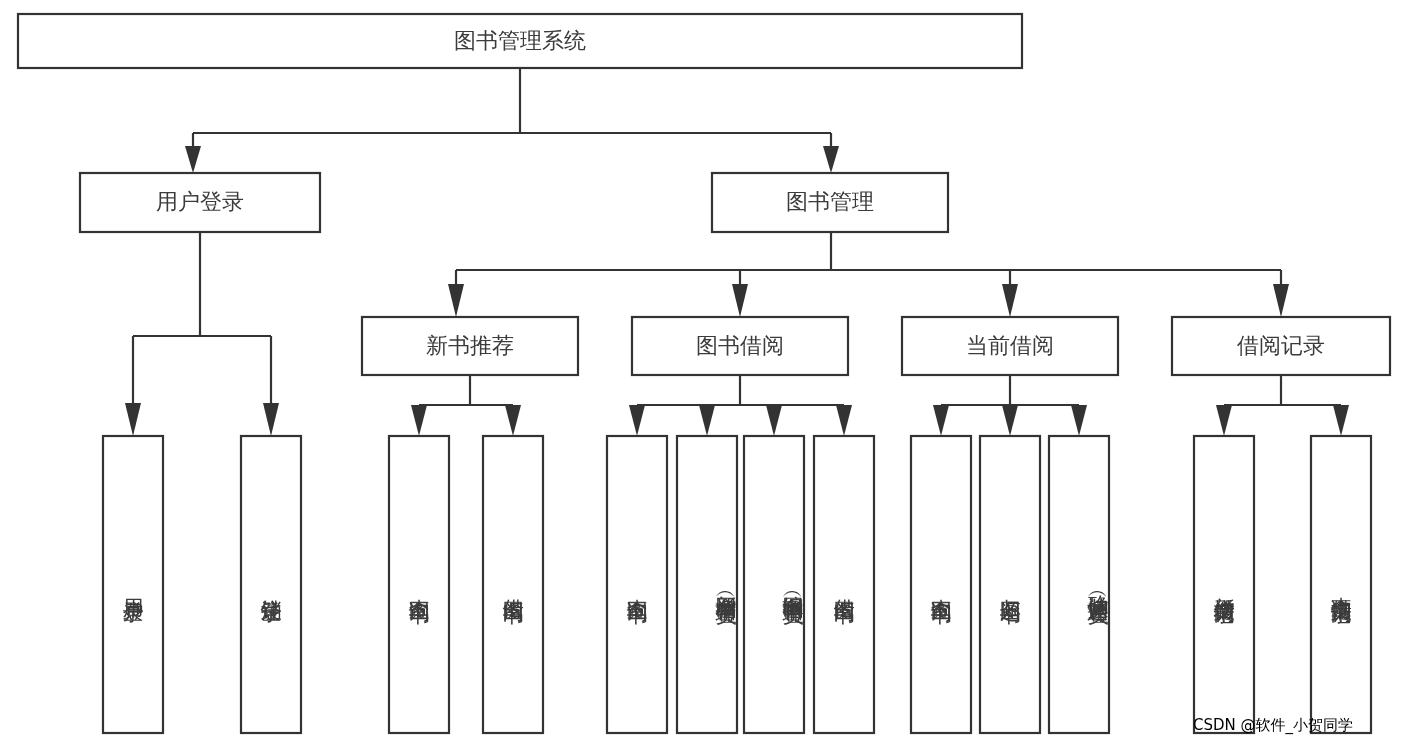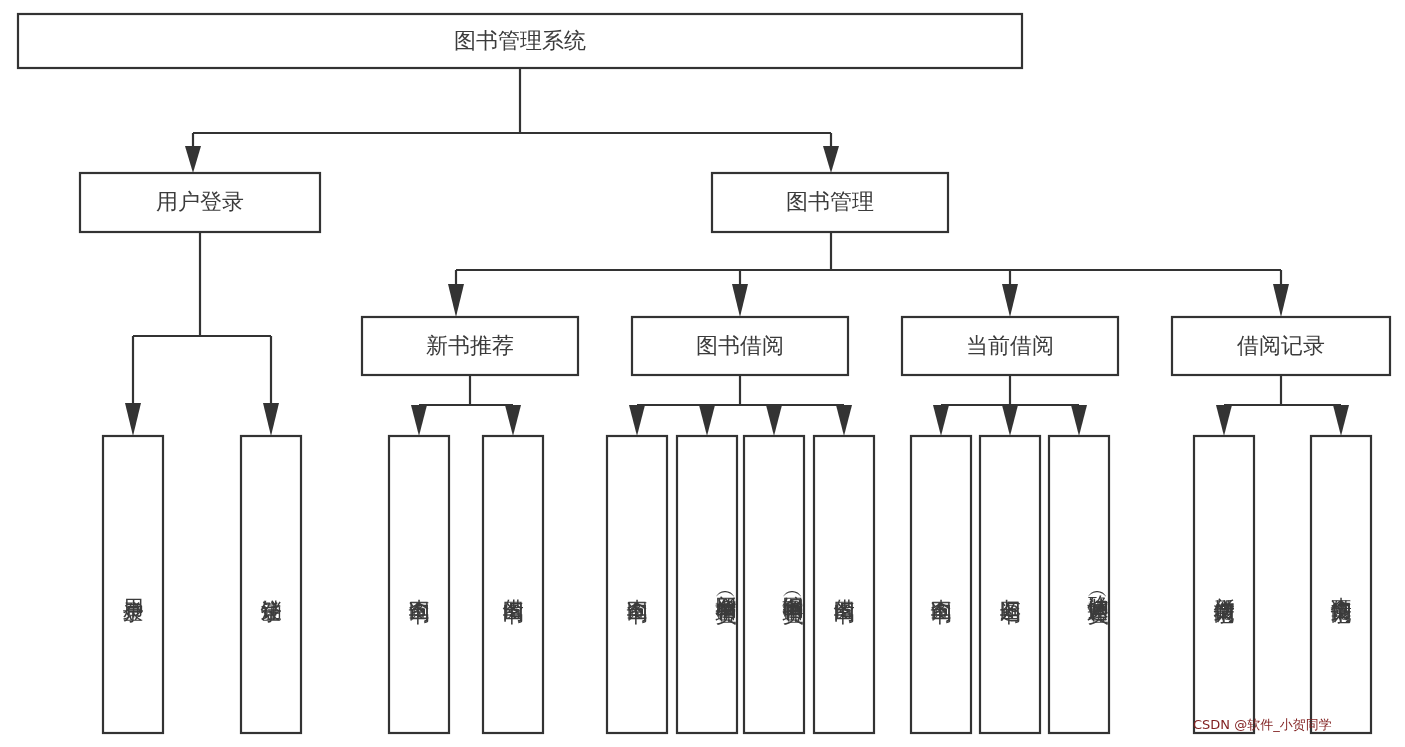--- a/index.html
+++ b/index.html
@@ -61,22 +61,22 @@
     color: #3b3b3b;
     display: flex;
     align-items: center;
     justify-content: center;
     white-space: nowrap;
     user-select: none;
   }
   .watermark {
     position: absolute;
     font-family: "DejaVu Sans", "Liberation Sans", sans-serif;
-    font-size: 13px;
-    color: #7f1d1d;
+    font-size: 15px;
+    color: #000000;
     white-space: nowrap;
     user-select: none;
   }
 </style>
 </head>
 <body>
 
 <div id="diagram-root">
 
   <svg class="flow" viewBox="0 0 1405 747" xmlns="http://www.w3.org/2000/svg">

